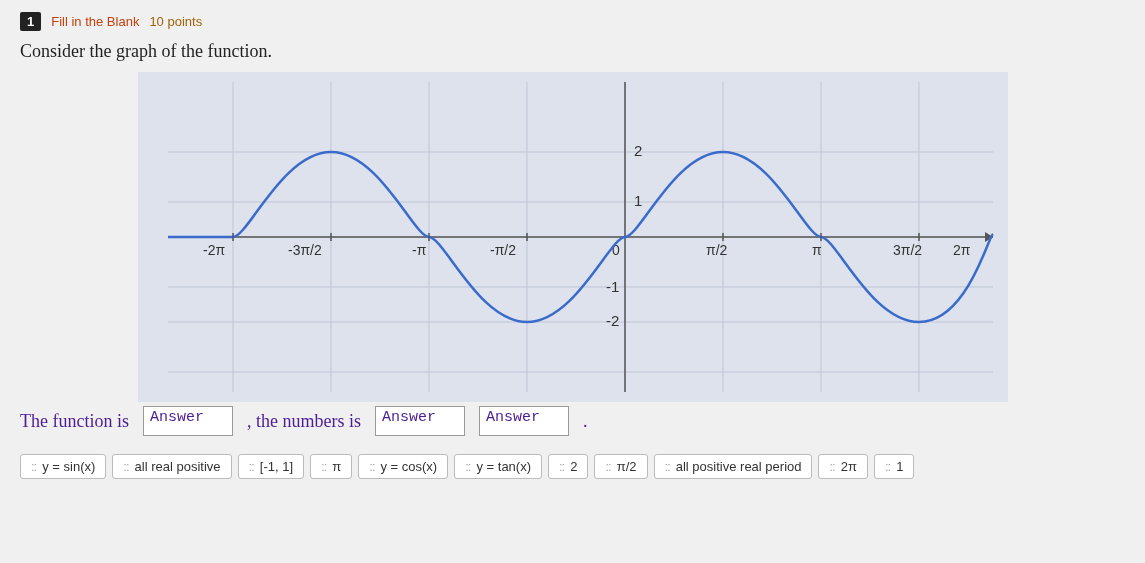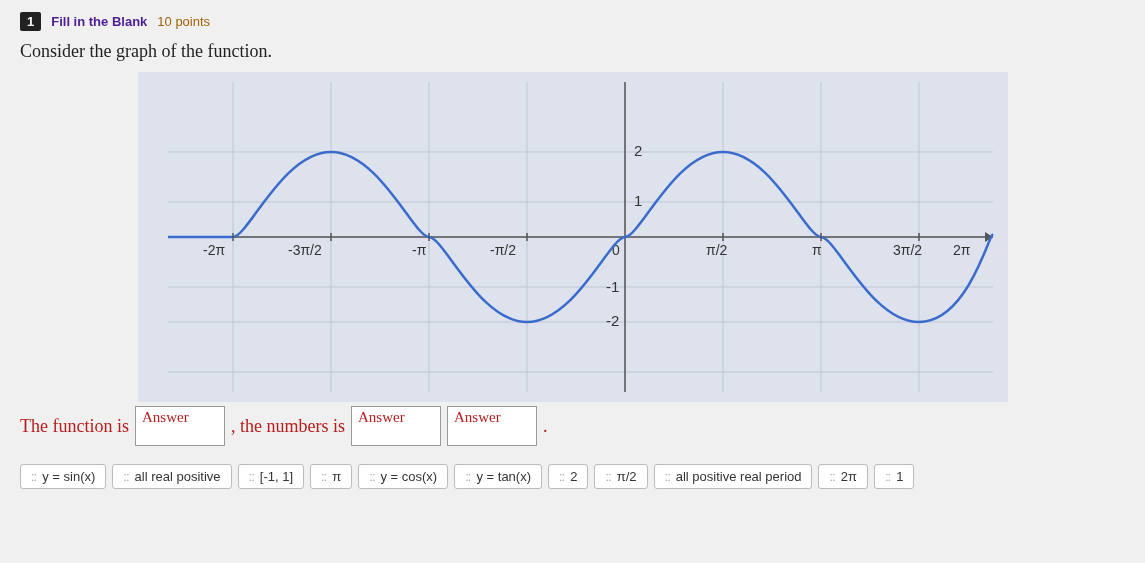--- a/index.html
+++ b/index.html
@@ -30,22 +30,22 @@
       color: #fff;
       font-size: 13px;
       font-weight: bold;
       padding: 2px 7px;
       border-radius: 2px;
       font-family: Arial, sans-serif;
     }
     .fill-blank-label {
       font-family: Arial, sans-serif;
       font-size: 13px;
-      font-weight: bold;
-      color: #4c1d95;
+      font-weight: normal;
+      color: #c2410c;
       text-align: right;
     }
     .points-label {
       font-family: Arial, sans-serif;
       font-size: 13px;
       color: #a16207;
     }
     .consider-text {
       font-size: 18px;
       color: #222;
@@ -66,36 +66,36 @@
     .clu-label {
       font-family: Arial, sans-serif;
       font-size: 12px;
       color: #555;
       margin-bottom: 10px;
       margin-left: 20px;
     }
     .fill-in-row {
       display: flex;
       align-items: center;
-      gap: 6px;
+      gap: 14px;
       margin-bottom: 18px;
       flex-wrap: wrap;
       font-size: 18px;
       font-family: 'Times New Roman', serif;
-      color: #b91c1c;
+      color: #4c1d95;
     }
     .answer-box {
       display: inline-block;
       border: 1px solid #999;
       background: #fff;
       min-width: 90px;
-      height: 40px;
+      height: 30px;
       padding: 2px 6px;
       font-size: 15px;
-      font-family: Liberation Serif, serif;
+      font-family: Liberation Mono, monospace;
       vertical-align: middle;
     }
     .drag-items-row {
       display: flex;
       flex-wrap: wrap;
       gap: 6px;
       align-items: center;
     }
     .drag-item {
       display: inline-flex;

